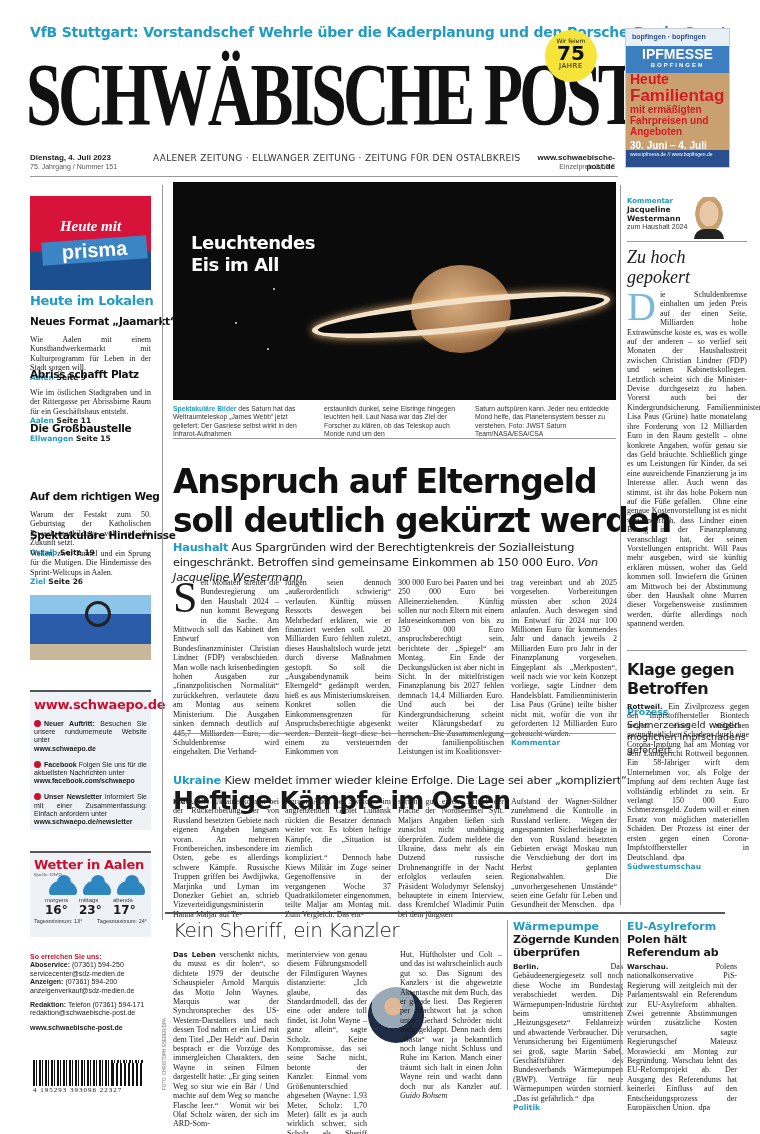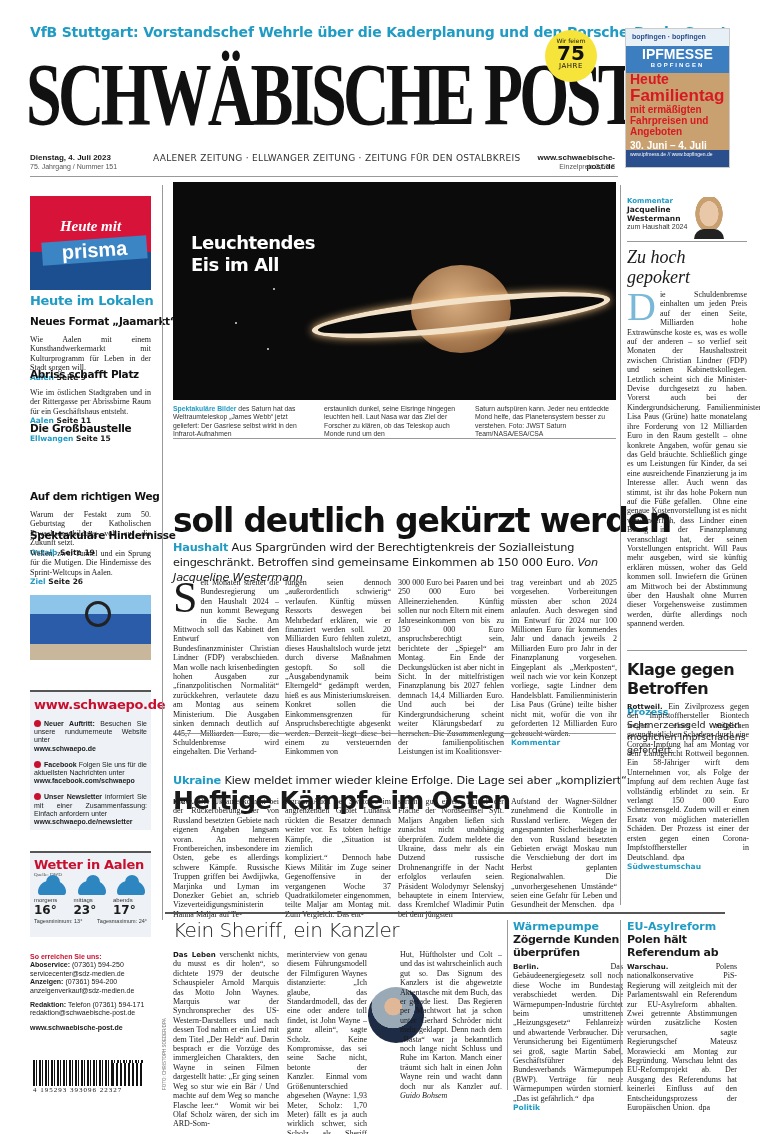--- a/index.html
+++ b/index.html
@@ -40,21 +40,21 @@
 .bike{left:30px;top:595px;width:121px;height:65px;background:linear-gradient(180deg,#8cc4ea 0 30%,#2a5caa 30% 75%,#c8b79a 75%)}
 .bike .rider{position:absolute;left:55px;top:6px;width:26px;height:26px;border:3px solid #222;border-radius:50%}
 .web{left:30px;top:690px;width:121px;height:140px;background:#eef2f6;border-top:2px solid #555;padding:5px 4px}
 .web .t{font:bold 13px "DejaVu Sans",sans-serif;color:#c8102e;letter-spacing:-0.3px}
 .web .it{font:7px/8.2px "Liberation Sans",sans-serif;margin-top:8px;text-align:justify}
 .web .it b{font-weight:bold}
 .web .dot{display:inline-block;width:7px;height:7px;border-radius:50%;background:#c8102e;margin-right:3px;vertical-align:-1px}
 .weather{left:30px;top:851px;width:121px;height:86px;background:#eef2f6;border-top:2px solid #555;padding:4px}
 .weather .t{font:bold 13px "DejaVu Sans",sans-serif;color:#c8102e;letter-spacing:-0.3px}
 .weather .q{font:5px "Liberation Serif",serif;color:#444}
-.weather .cells{display:flex;justify-content:space-between;margin-top:2px}
+.weather .cells{display:flex;justify-content:flex-end;margin-top:2px}
 .weather .cell{width:34px;text-align:left}
 .cloud{width:28px;height:14px;background:#2e86c1;border-radius:14px 14px 4px 4px;position:relative;margin:2px 0 2px 4px}
 .cloud:before{content:"";position:absolute;left:8px;top:-6px;width:14px;height:14px;background:#2e86c1;border-radius:50%}
 .weather .lbl{font:6px "Liberation Sans",sans-serif;color:#333}
 .weather .tmp{font:bold 12px "DejaVu Sans",sans-serif}
 .weather .mm{font:5.5px "Liberation Sans",sans-serif;color:#333;display:flex;justify-content:space-between;margin-top:1px}
 .contact{left:30px;top:953px;width:125px;font:7px/8.4px "Liberation Sans",sans-serif}
 .contact .h{color:#c8102e;font-weight:bold}
 .contact b{font-weight:bold}
 .barcode{left:33px;top:1060px;width:110px;height:26px;background:repeating-linear-gradient(90deg,#111 0 2px,#fff 2px 3px,#111 3px 4px,#fff 4px 6px)}
@@ -226,21 +226,21 @@
   <div class="star" style="left:62px;top:140px"></div>
   <div class="star" style="left:94px;top:166px"></div>
   <div class="planet"></div>
   <div class="ring"></div>
 </div>
 <div class="abs caption" style="left:173px"><b>Spektakuläre Bilder</b><span> des Saturn hat das Weltraumteleskop „James Webb“ jetzt geliefert: Der Gasriese selbst wirkt in den Infrarot-Aufnahmen</span></div>
 <div class="abs caption" style="left:324px"><span>erstaunlich dunkel, seine Eisringe hingegen leuchten hell. Laut Nasa war das Ziel der Forscher zu klären, ob das Teleskop auch Monde rund um den</span></div>
 <div class="abs caption" style="left:475px"><span>Saturn aufspüren kann. Jeder neu entdeckte Mond helfe, das Planetensystem besser zu verstehen.      Foto: JWST Saturn Team/NASA/ESA/CSA</span></div>
 <div class="abs hr" style="left:173px;top:438px;width:443px"></div>
 
-<div class="abs lead-h"><br><span>soll deutlich gekürzt werden</span></div>
+<div class="abs lead-h"><span>Anspruch auf Elterngeld</span><br><span>soll deutlich gekürzt werden</span></div>
 <div class="abs lead-sub"><b>Haushalt</b><span> Aus Spargründen wird der Berechtigtenkreis der Sozialleistung eingeschränkt. Betroffen sind gemeinsame Einkommen ab 150 000 Euro. </span><i>Von Jacqueline Westermann</i></div>
 <div class="abs col" style="left:173px;top:578px"><span class="dropcap">S</span><span>eit Monaten streitet die Bundesregierung um den Haushalt 2024 – nun kommt Bewegung in die Sache. Am Mittwoch soll das Kabinett den Entwurf von Bundesfinanzminister Christian Lindner (FDP) verabschieden. Man wolle nach krisenbedingten hohen Ausgaben zur „finanzpolitischen Normalität“ zurückkehren, verlautete dazu am Montag aus seinem Ministerium. Die Ausgaben sinken demnach deutlich auf 445,7 Milliarden Euro, die Schuldenbremse wird eingehalten. Die Verhand-</span></div>
 <div class="abs col" style="left:285px;top:578px">lungen seien dennoch „außerordentlich schwierig“ verlaufen. Künftig müssen Ressorts deswegen bei Mehrbedarf erklären, wie er finanziert werden soll.&nbsp;&nbsp;&nbsp;20 Milliarden Euro fehlten zuletzt, dieses Haushaltsloch wurde jetzt durch diverse Maßnahmen gestopft. So soll die „Ausgabendynamik beim Elterngeld“ gedämpft werden, hieß es aus Ministeriumskreisen. Konkret sollen die Einkommensgrenzen für Anspruchsberechtigte abgesenkt werden. Derzeit liegt diese bei einem zu versteuernden Einkommen von</div>
 <div class="abs col" style="left:398px;top:578px">300 000 Euro bei Paaren und bei 250 000 Euro bei Alleinerziehenden. Künftig sollen nur noch Eltern mit einem Jahreseinkommen von bis zu 150 000 Euro anspruchsberechtigt sein, berichtete der „Spiegel“ am Montag.&nbsp;&nbsp;&nbsp;Ein Ende der Deckungslücken ist aber nicht in Sicht. In der mittelfristigen Finanzplanung bis 2027 fehlen demnach 14,4 Milliarden Euro. Und auch bei der Kindergrundsicherung scheint weiter Klärungsbedarf zu herrschen. Die Zusammenlegung der familienpolitischen Leistungen ist im Koalitionsver-</div>
 <div class="abs col" style="left:511px;top:578px"><span>trag vereinbart und ab 2025 vorgesehen. Vorbereitungen müssten aber schon 2024 anlaufen. Auch deswegen sind im Entwurf für 2024 nur 100 Millionen Euro für kommendes Jahr und danach jeweils 2 Milliarden Euro pro Jahr in der Finanzplanung vorgesehen. Eingeplant als „Merkposten“, weil nach wie vor kein Konzept vorliege, sagte Lindner dem Handelsblatt. Familienministerin Lisa Paus (Grüne) teilte bisher nicht mit, wofür die von ihr geforderten 12 Milliarden Euro gebraucht würden.</span><br><span class="kom">Kommentar</span></div>
 
 <div class="abs hr" style="left:173px;top:733px;width:443px"></div>
 
 <div class="abs ukr-h">Heftige Kämpfe im Osten</div>
 <div class="abs ukr-sub"><b>Ukraine</b><span> Kiew meldet immer wieder kleine Erfolge. Die Lage sei aber „kompliziert“.</span></div>

